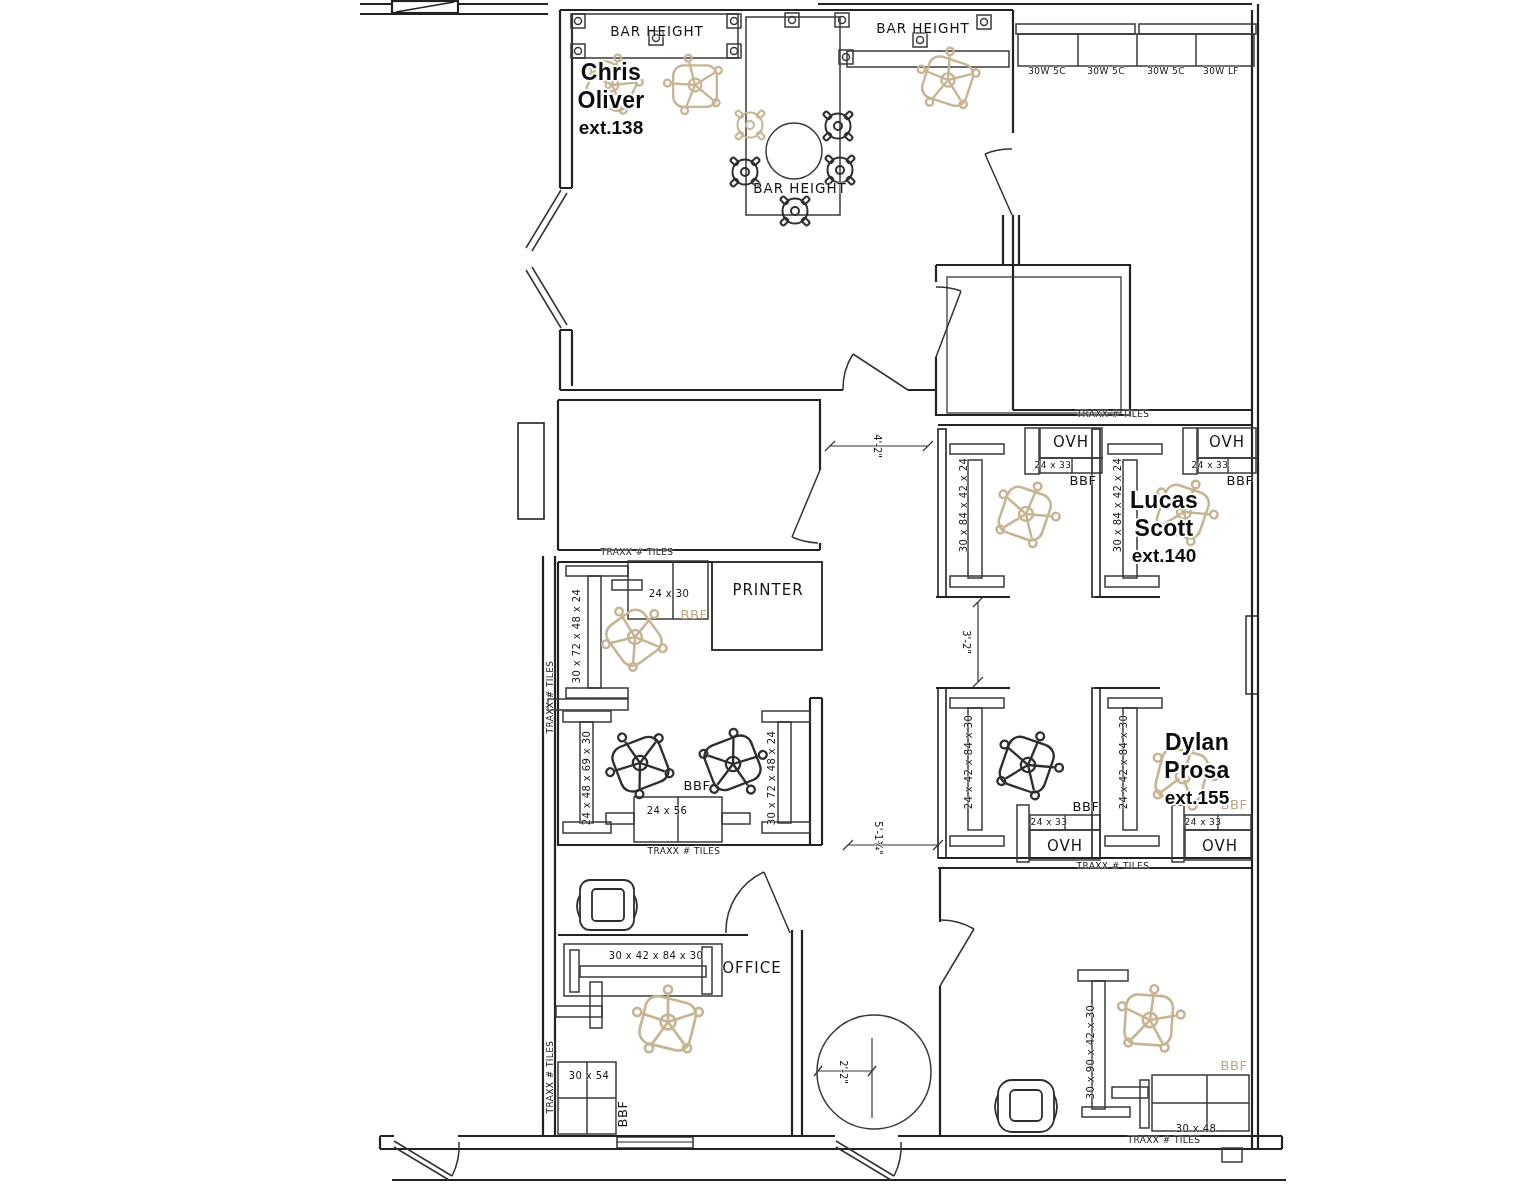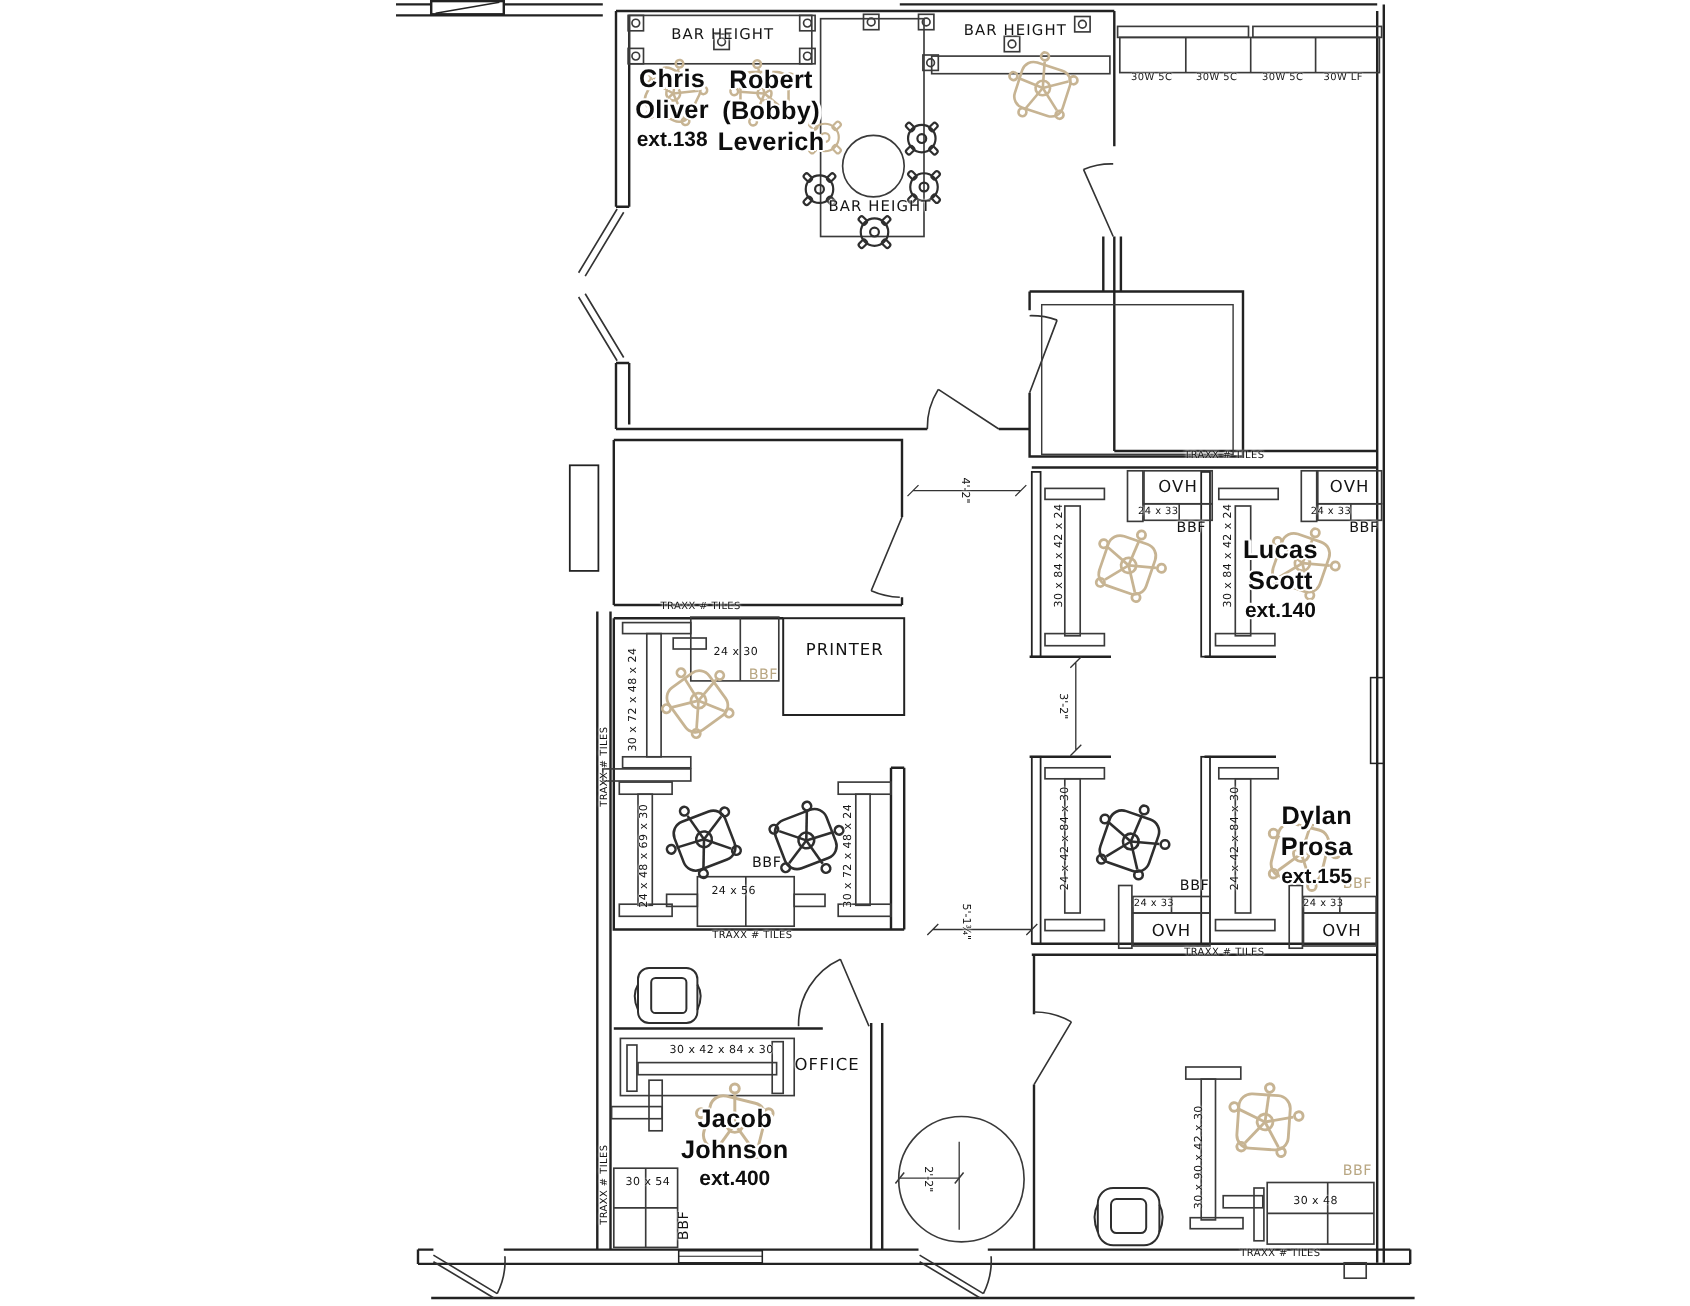--- a/index.html
+++ b/index.html
@@ -297,21 +297,21 @@
 <div class="lbl bbf rot" style="left:622px;top:1114px">BBF</div>
 <div class="lbl bbf" style="left:1083px;top:480px">BBF</div>
 <div class="lbl bbf" style="left:1240px;top:480px">BBF</div>
 <div class="lbl bbf" style="left:1086px;top:806px">BBF</div>
 <div class="lbl bbf tan" style="left:1234px;top:804px">BBF</div>
 <div class="lbl bbf tan" style="left:1234px;top:1065px">BBF</div>
 
 <div class="lbl dsize" style="left:669px;top:593px">24 x 30</div>
 <div class="lbl dsize" style="left:667px;top:810px">24 x 56</div>
 <div class="lbl dsize" style="left:589px;top:1075px">30 x 54</div>
-<div class="lbl dsize" style="left:1196px;top:1092px">30 x 48</div>
+<div class="lbl dsize" style="left:1196px;top:1128px">30 x 48</div>
 
 <div class="lbl dsize rot" style="left:963px;top:505px">30 x 84 x 42 x 24</div>
 <div class="lbl dsize rot" style="left:1117px;top:505px">30 x 84 x 42 x 24</div>
 <div class="lbl dsize rot" style="left:968px;top:762px">24 x 42 x 84 x 30</div>
 <div class="lbl dsize rot" style="left:1123px;top:762px">24 x 42 x 84 x 30</div>
 <div class="lbl dsize rot" style="left:576px;top:636px">30 x 72 x 48 x 24</div>
 <div class="lbl dsize rot" style="left:586px;top:778px">24 x 48 x 69 x 30</div>
 <div class="lbl dsize rot" style="left:771px;top:778px">30 x 72 x 48 x 24</div>
 <div class="lbl dsize" style="left:656px;top:955px">30 x 42 x 84 x 30</div>
 <div class="lbl dsize rot" style="left:1090px;top:1052px">30 x 90 x 42 x 30</div>
@@ -320,41 +320,31 @@
 <div class="lbl dim rot90" style="left:966px;top:642px">3'-2"</div>
 <div class="lbl dim rot90" style="left:878px;top:838px">5'-1¾"</div>
 <div class="lbl dim rot90" style="left:843px;top:1072px">2'-2"</div>
 
 <div class="nmblk" style="left:611px;top:99px">
   <div class="nm">Chris</div>
   <div class="nm">Oliver</div>
   <div class="ext">ext.138</div>
 </div>
 
-<div class="nmblk" style="left:701px;top:100px">
-  <div class="nm">Robert</div>
-  <div class="nm">(Bobby)</div>
-  <div class="nm">Leverich</div>
-</div>
 
 
 
 <div class="nmblk" style="left:1164px;top:527px">
   <div class="nm">Lucas</div>
   <div class="nm">Scott</div>
   <div class="ext">ext.140</div>
 </div>
 
 
 <div class="nmblk" style="left:1197px;top:769px">
   <div class="nm">Dylan</div>
   <div class="nm">Prosa</div>
   <div class="ext">ext.155</div>
 </div>
 
-<div class="nmblk" style="left:668px;top:1044px">
-  <div class="nm">Jacob</div>
-  <div class="nm">Johnson</div>
-  <div class="ext">ext.400</div>
+
+
 </div>
 
-
-</div>
-
 </body></html>

